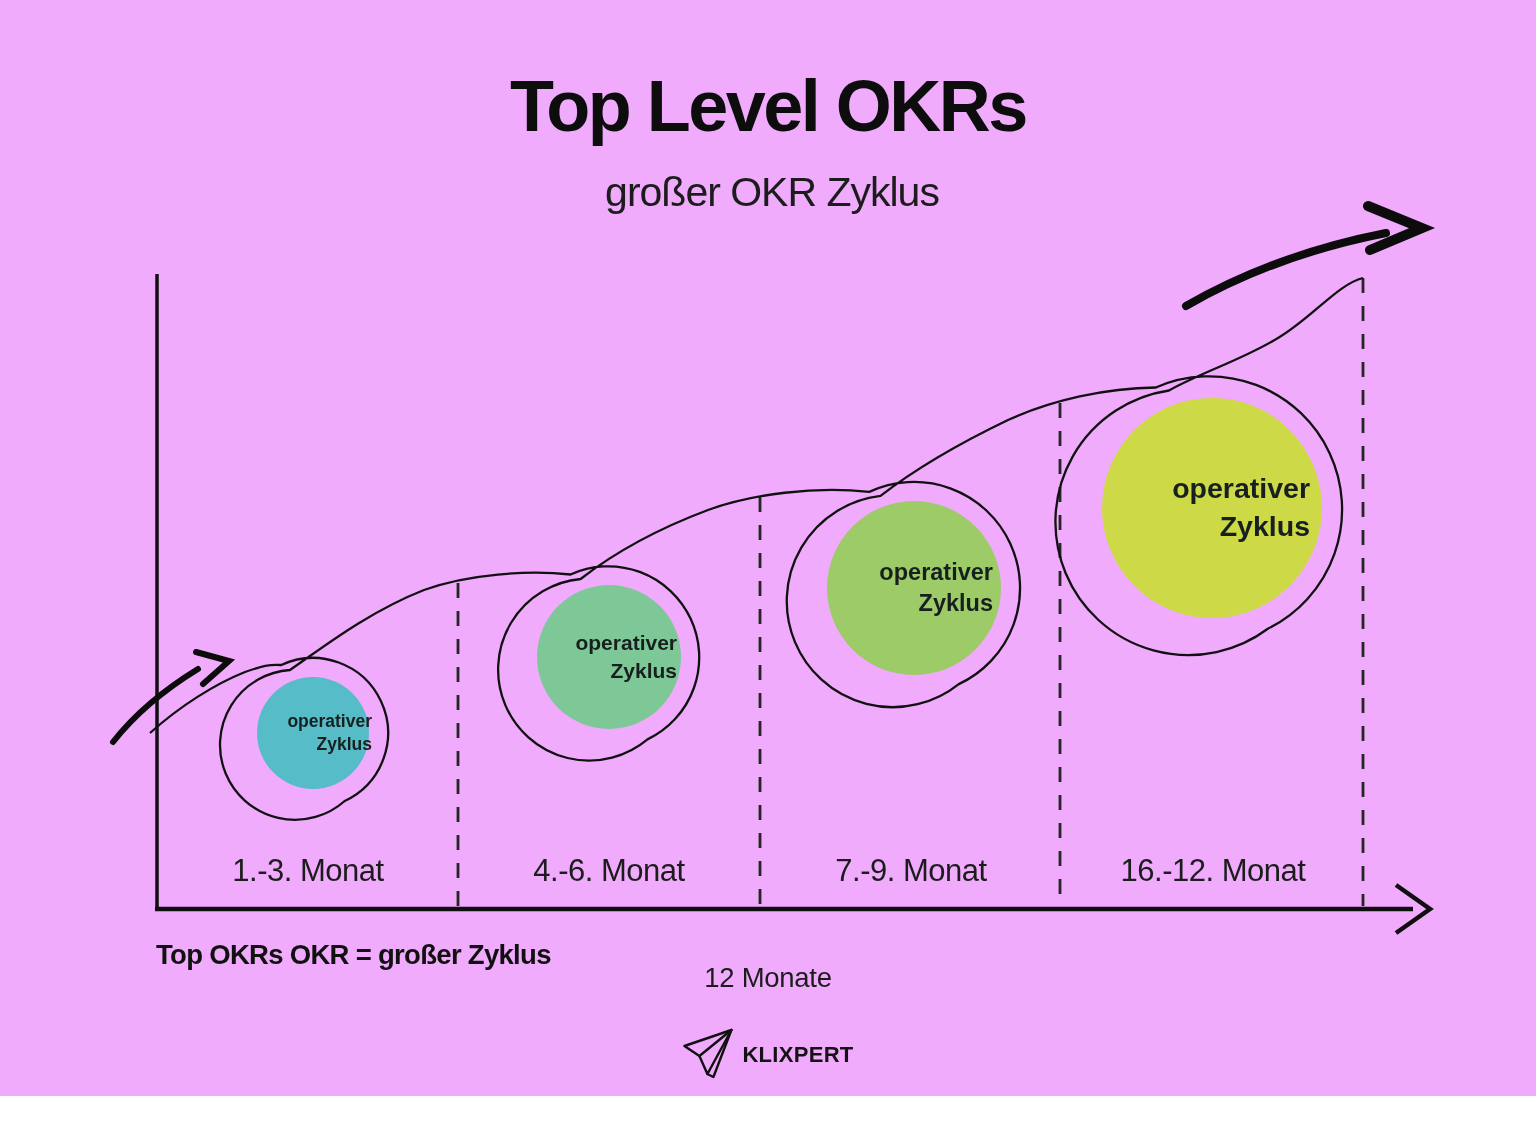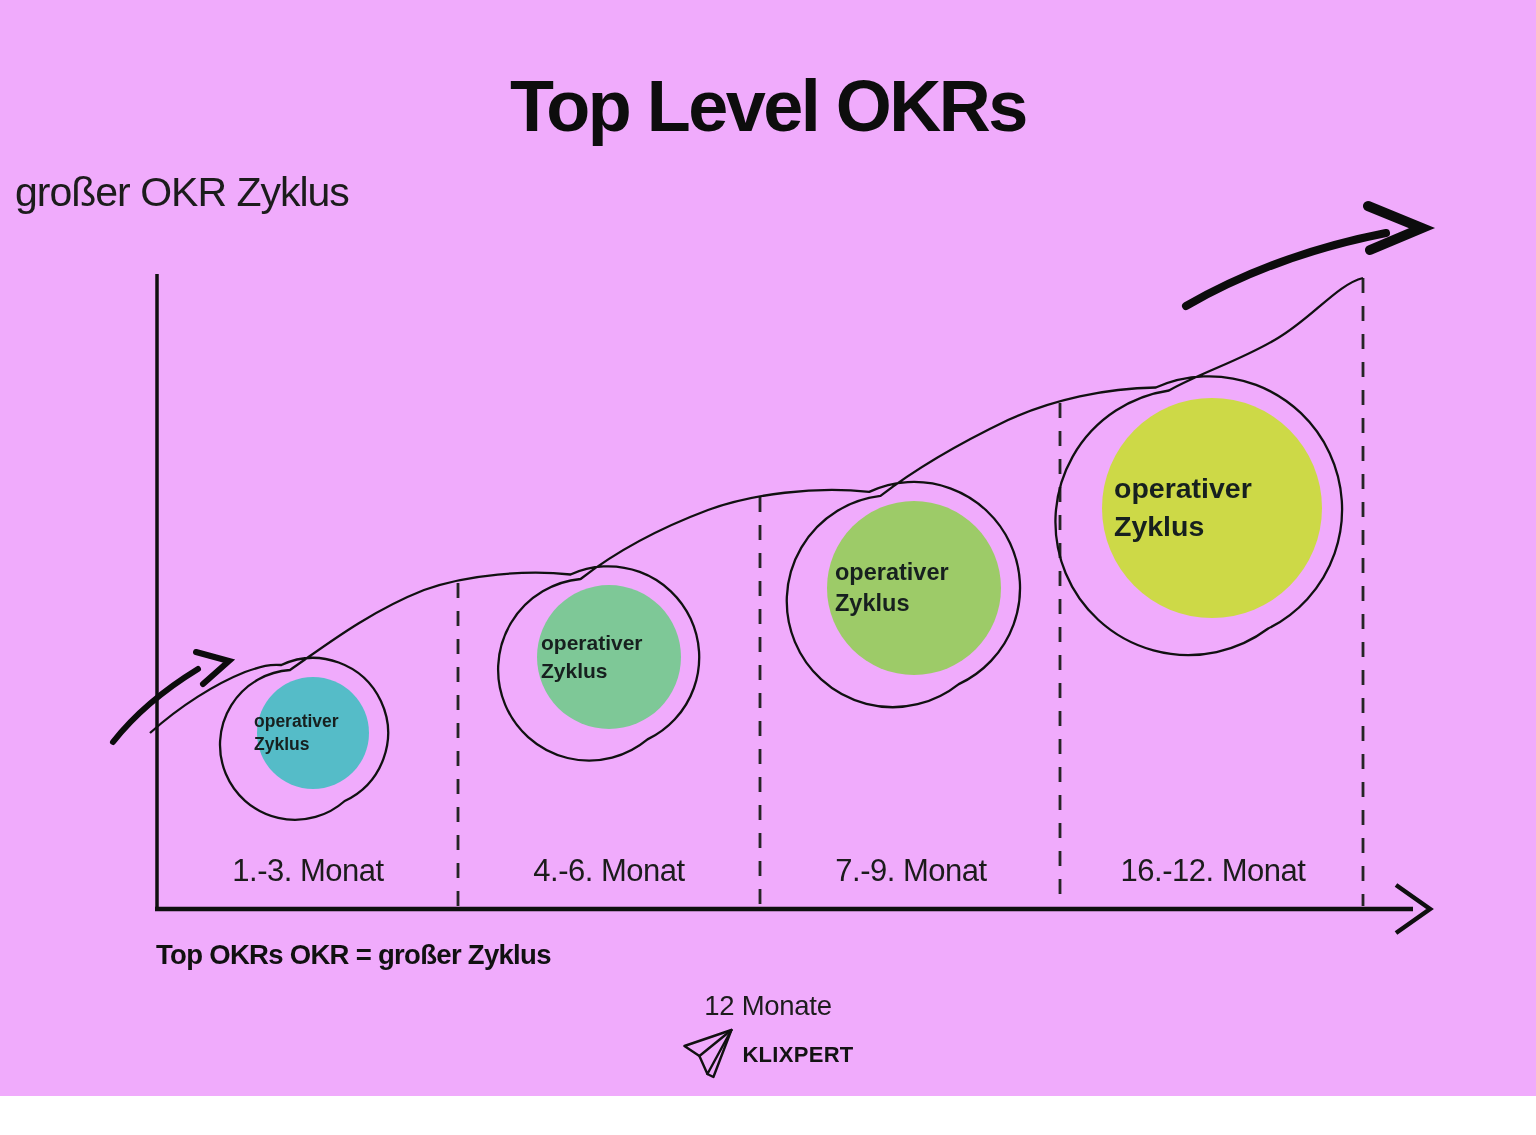--- a/index.html
+++ b/index.html
@@ -7,42 +7,42 @@
     position:relative;width:1536px;height:1096px;background:#f0abfc;
     font-family:"Liberation Sans","DejaVu Sans",sans-serif;color:#1a1a1a;
     overflow:hidden;
   }
   .stage svg.diagram{position:absolute;left:0;top:0;}
   .title{
     position:absolute;left:0;right:0;top:64px;text-align:center;
     font-size:72px;font-weight:bold;letter-spacing:-2.5px;color:#0d0d0d;line-height:84px;
   }
   .subtitle{
-    position:absolute;left:15px;right:0;top:166px;
+    position:absolute;left:8px;right:0;top:166px;text-align:center;
     font-size:41px;font-weight:400;letter-spacing:-1px;color:#1c1c1c;line-height:52px;
   }
   .cycle-label{
     position:absolute;transform:translate(-50%,-50%);
-    text-align:left;font-weight:bold;color:#17201f;line-height:1.32;
+    text-align:right;font-weight:bold;color:#17201f;line-height:1.32;
   }
   .cycle-label.c1{left:313px;top:733px;width:118px;font-size:17.5px;}
   .cycle-label.c2{left:609px;top:657px;width:136px;font-size:21px;}
   .cycle-label.c3{left:914px;top:588px;width:158px;font-size:23.5px;}
   .cycle-label.c4{left:1212px;top:508px;width:196px;font-size:28.5px;}
   .quarter-label{
     position:absolute;top:856px;width:260px;transform:translateX(-50%);
     text-align:center;font-size:31px;letter-spacing:-0.5px;color:#1c1c1c;line-height:30px;
   }
   .q1{left:308px;} .q2{left:609px;} .q3{left:911px;} .q4{left:1213px;}
   .equation{
     position:absolute;left:156px;top:939px;font-size:27.5px;font-weight:bold;
     letter-spacing:-0.7px;color:#111;line-height:32px;
   }
   .duration{
-    position:absolute;left:768px;top:990px;transform:translateX(-50%);
+    position:absolute;left:768px;top:962px;transform:translateX(-50%);
     font-size:27.5px;letter-spacing:-0.3px;color:#1c1c1c;line-height:32px;
   }
   .logo{
     position:absolute;left:50%;top:1028px;transform:translateX(-50%);
     display:flex;align-items:center;gap:8px;
   }
   .logo-text{font-size:22px;font-weight:bold;letter-spacing:0.3px;color:#131313;}
 </style>
 </head>
 <body>

